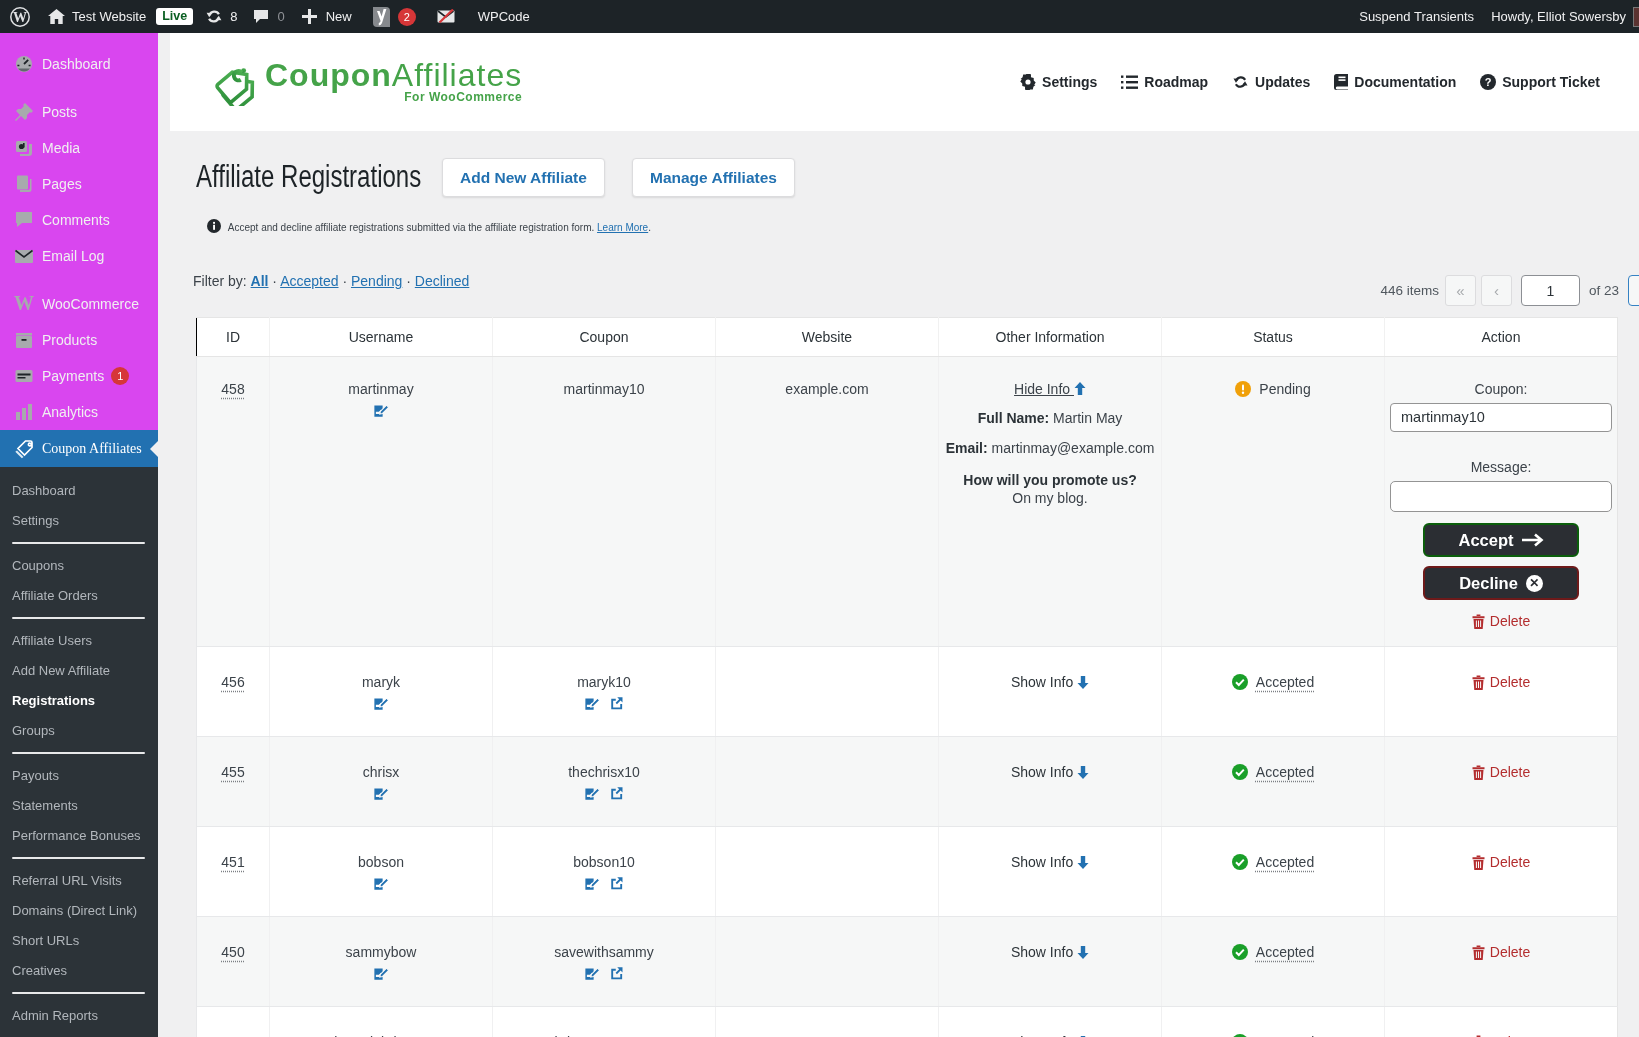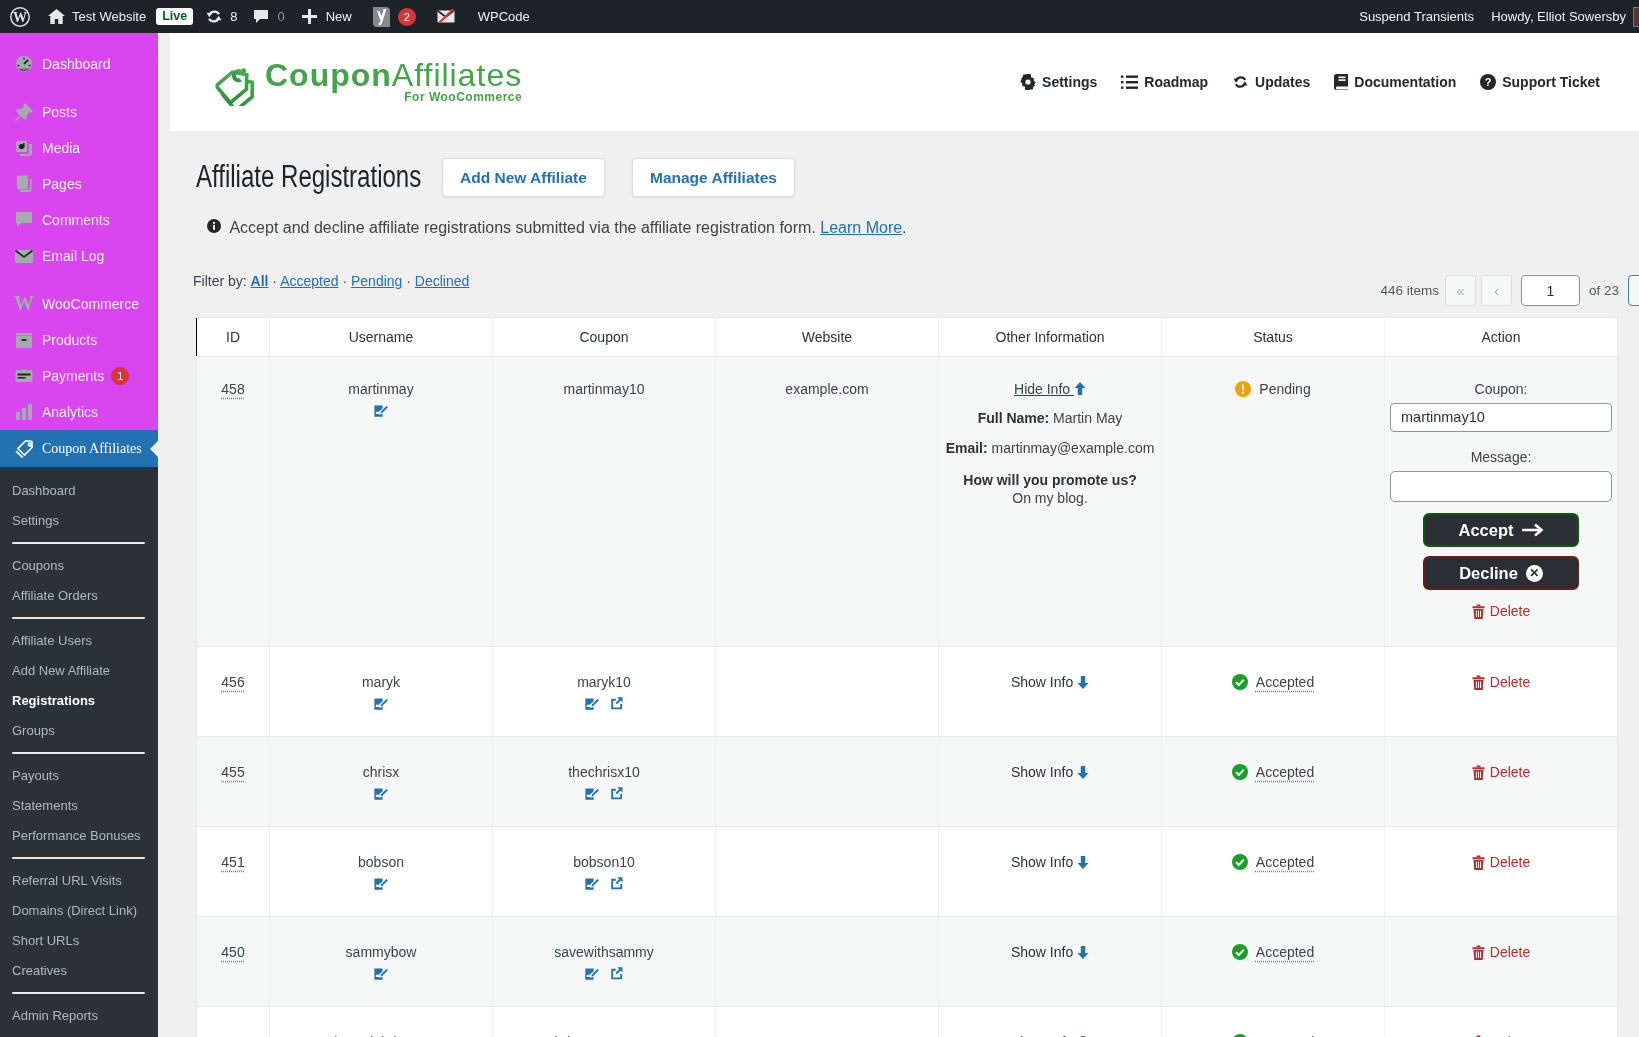--- a/index.html
+++ b/index.html
@@ -39,21 +39,21 @@
 .lt2 { text-align:right; font-size:12px; font-weight:bold; color:#45a349; margin-top:-1px; letter-spacing:0.5px; }
 .pnav { position:absolute; right:39px; top:0; height:98px; display:flex; align-items:center; gap:24px; }
 .pnav a { color:#23282d; font-weight:bold; font-size:14px; display:flex; align-items:center; gap:6px; }
 
 
 .content { position:absolute; left:172px; top:131px; width:1545px; height:906px; background:#f0f0f1;border-radius:24px; }
 .content h1 { position:absolute; left:24px; top:28px; margin:0; padding:0; font-size:31px; line-height:36px; font-weight:400; color:#1d2327; transform:scaleX(0.775); transform-origin:0 0; white-space:nowrap; }
 .btn { background:#fff; border:1px solid #dcdcde; border-radius:4px; box-shadow:0 1px 2px rgba(0,0,0,.1); color:#2271b1; font-weight:bold; font-size:15.5px; height:39px; display:inline-flex; align-items:center; padding:0 17px; }
 .btn1 { position:absolute; left:270px; top:27px; }
 .btn2 { position:absolute; left:460px; top:27px; }
-.infoline { position:absolute; left:21px; top:88px; font-size:16px; color:#3c434a; display:flex; align-items:flex-start;padding-left:14px; }
+.infoline { position:absolute; left:21px; top:88px; font-size:10px; color:#3c434a; display:flex; align-items:flex-end;padding-left:14px; }
 .infoline a { color:#2271b1; text-decoration:underline; }
 .filterline { position:absolute; left:21px; top:142px; font-size:14px; color:#3c434a; }
 .filterline a { color:#2271b1; text-decoration:underline; }
 .filterline a.all { font-weight:bold; }
 
 .pagi { position:absolute; right:22px; top:144px; height:31px; display:flex; align-items:center; font-size:13px; color:#50575e; }
 .pagi .items { margin-right:1px; font-size:13.5px; }
 .pbtn { width:31px; height:31px; border:1px solid #dcdcde; background:#f6f7f7; color:#a7aaad; border-radius:3px; display:inline-flex; align-items:center; justify-content:center; font-size:15px; margin-left:5px; }
 .pbtn.on { border-color:#3582c4; color:#36597c; background:#f6f7f7; border-radius:4px; }
 .pinput { width:59px; height:31px; border:1px solid #8c8f94; border-radius:4px; background:#fff; text-align:center; font-size:14px; color:#2c3338; display:inline-flex; align-items:center; justify-content:center; margin-left:9px; }
@@ -344,21 +344,21 @@
         <p style="margin-bottom:0"><b>How will you promote us?</b><br><span style="line-height:21px">On my blog.</span></p>
       </td>
       <td><span class="statline"><svg width="16" height="16" viewBox="0 0 16 16">
                 <circle cx="8" cy="8" r="8" fill="#f0a009"></circle>
                 <rect x="7" y="3.4" width="2" height="6" rx="1" fill="#fff"></rect>
                 <circle cx="8" cy="11.8" r="1.2" fill="#fff"></circle>
               </svg>Pending</span></td>
       <td class="actform">
         <div class="lab">Coupon:</div>
         <div class="cinput">martinmay10</div>
-        <div class="lab" style="margin-top:17px">Message:</div>
+        <div class="lab" style="margin-top:27px">Message:</div>
         <div class="cmsg"></div>
         <div class="dbtn acc">Accept <svg width="22" height="14" viewBox="0 0 22 14">
                 <path d="M0 7h18M13 1.5L19.5 7 13 12.5" stroke="#fff" stroke-width="2.6" fill="none"></path>
               </svg></div>
         <div class="dbtn dec">Decline <span class="decx">✕</span></div>
         <div style="margin-top:13px"><a class="delete" href="#"><svg width="13" height="15" viewBox="0 0 13 15">
                   <path d="M0.5 2.3h12v2h-12z M4.6 0.4h3.8v1.5H4.6z" fill="#b32d2e"></path>
                   <path d="M1.5 5h10l-.8 10H2.3z" fill="#b32d2e"></path>
                   <path d="M4.4 6.5v6.5M6.5 6.5v6.5M8.6 6.5v6.5" stroke="#f6f7f7" stroke-width="1"></path>
                 </svg>Delete</a></div>

